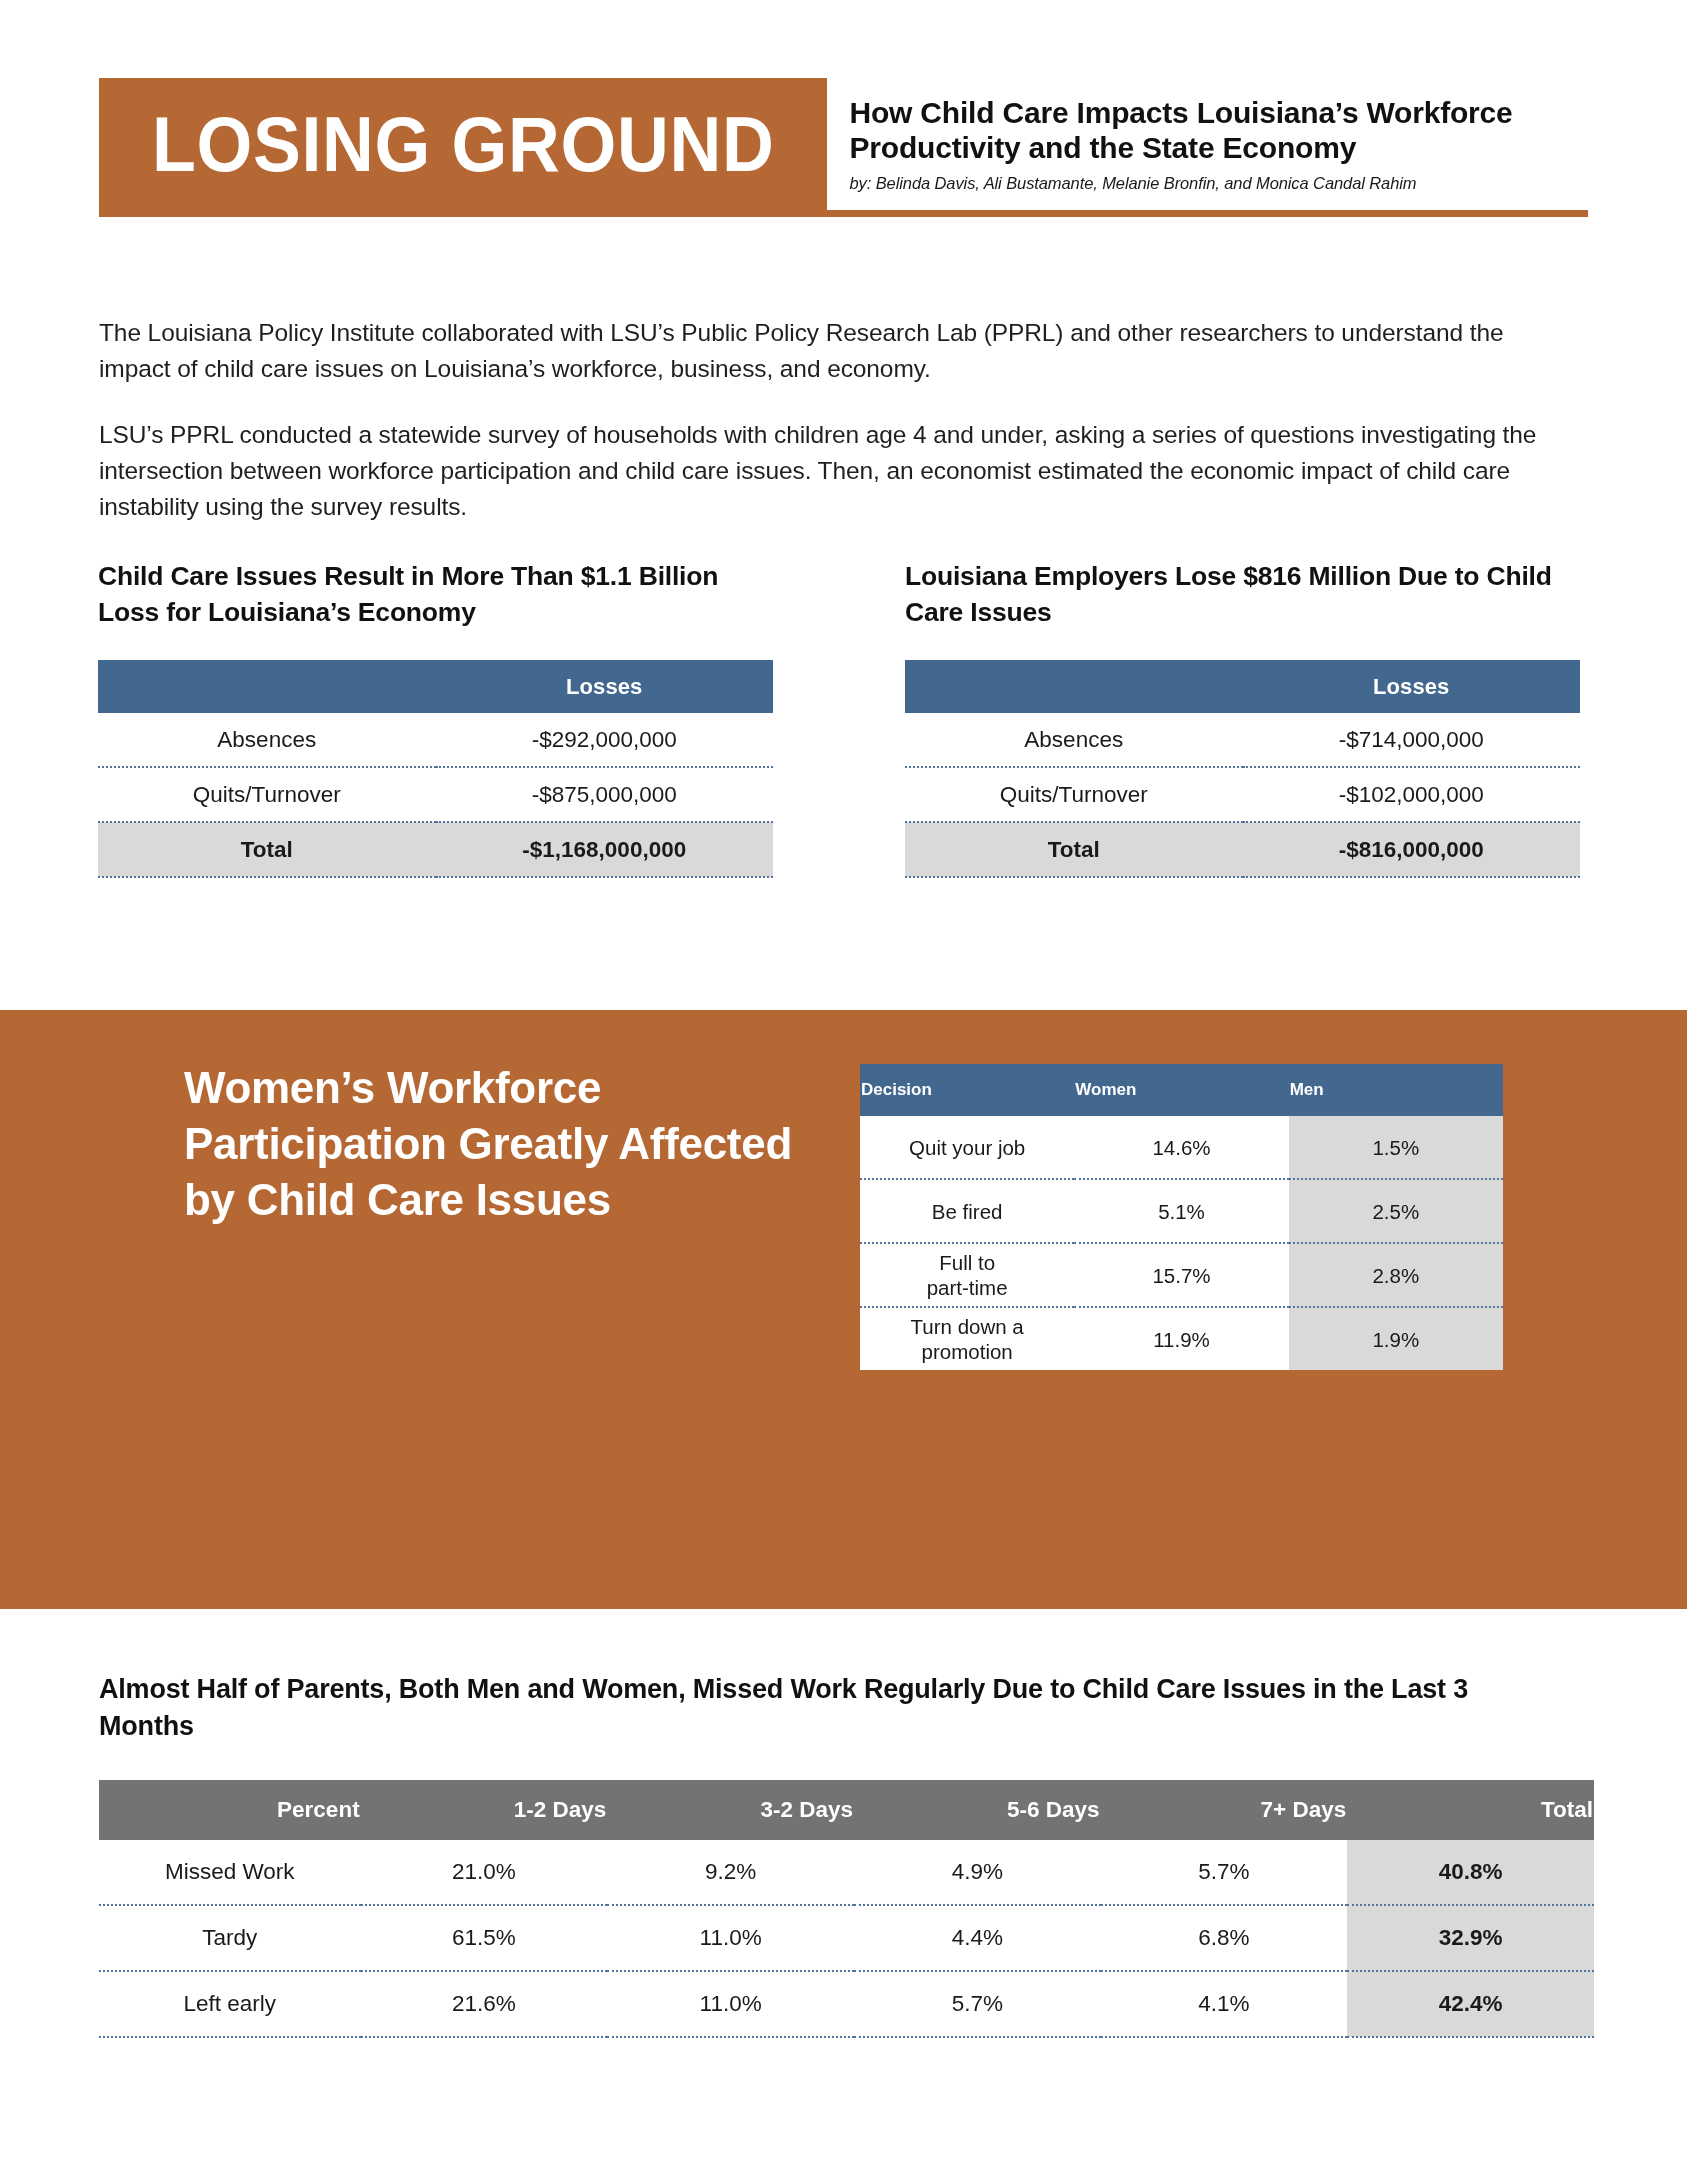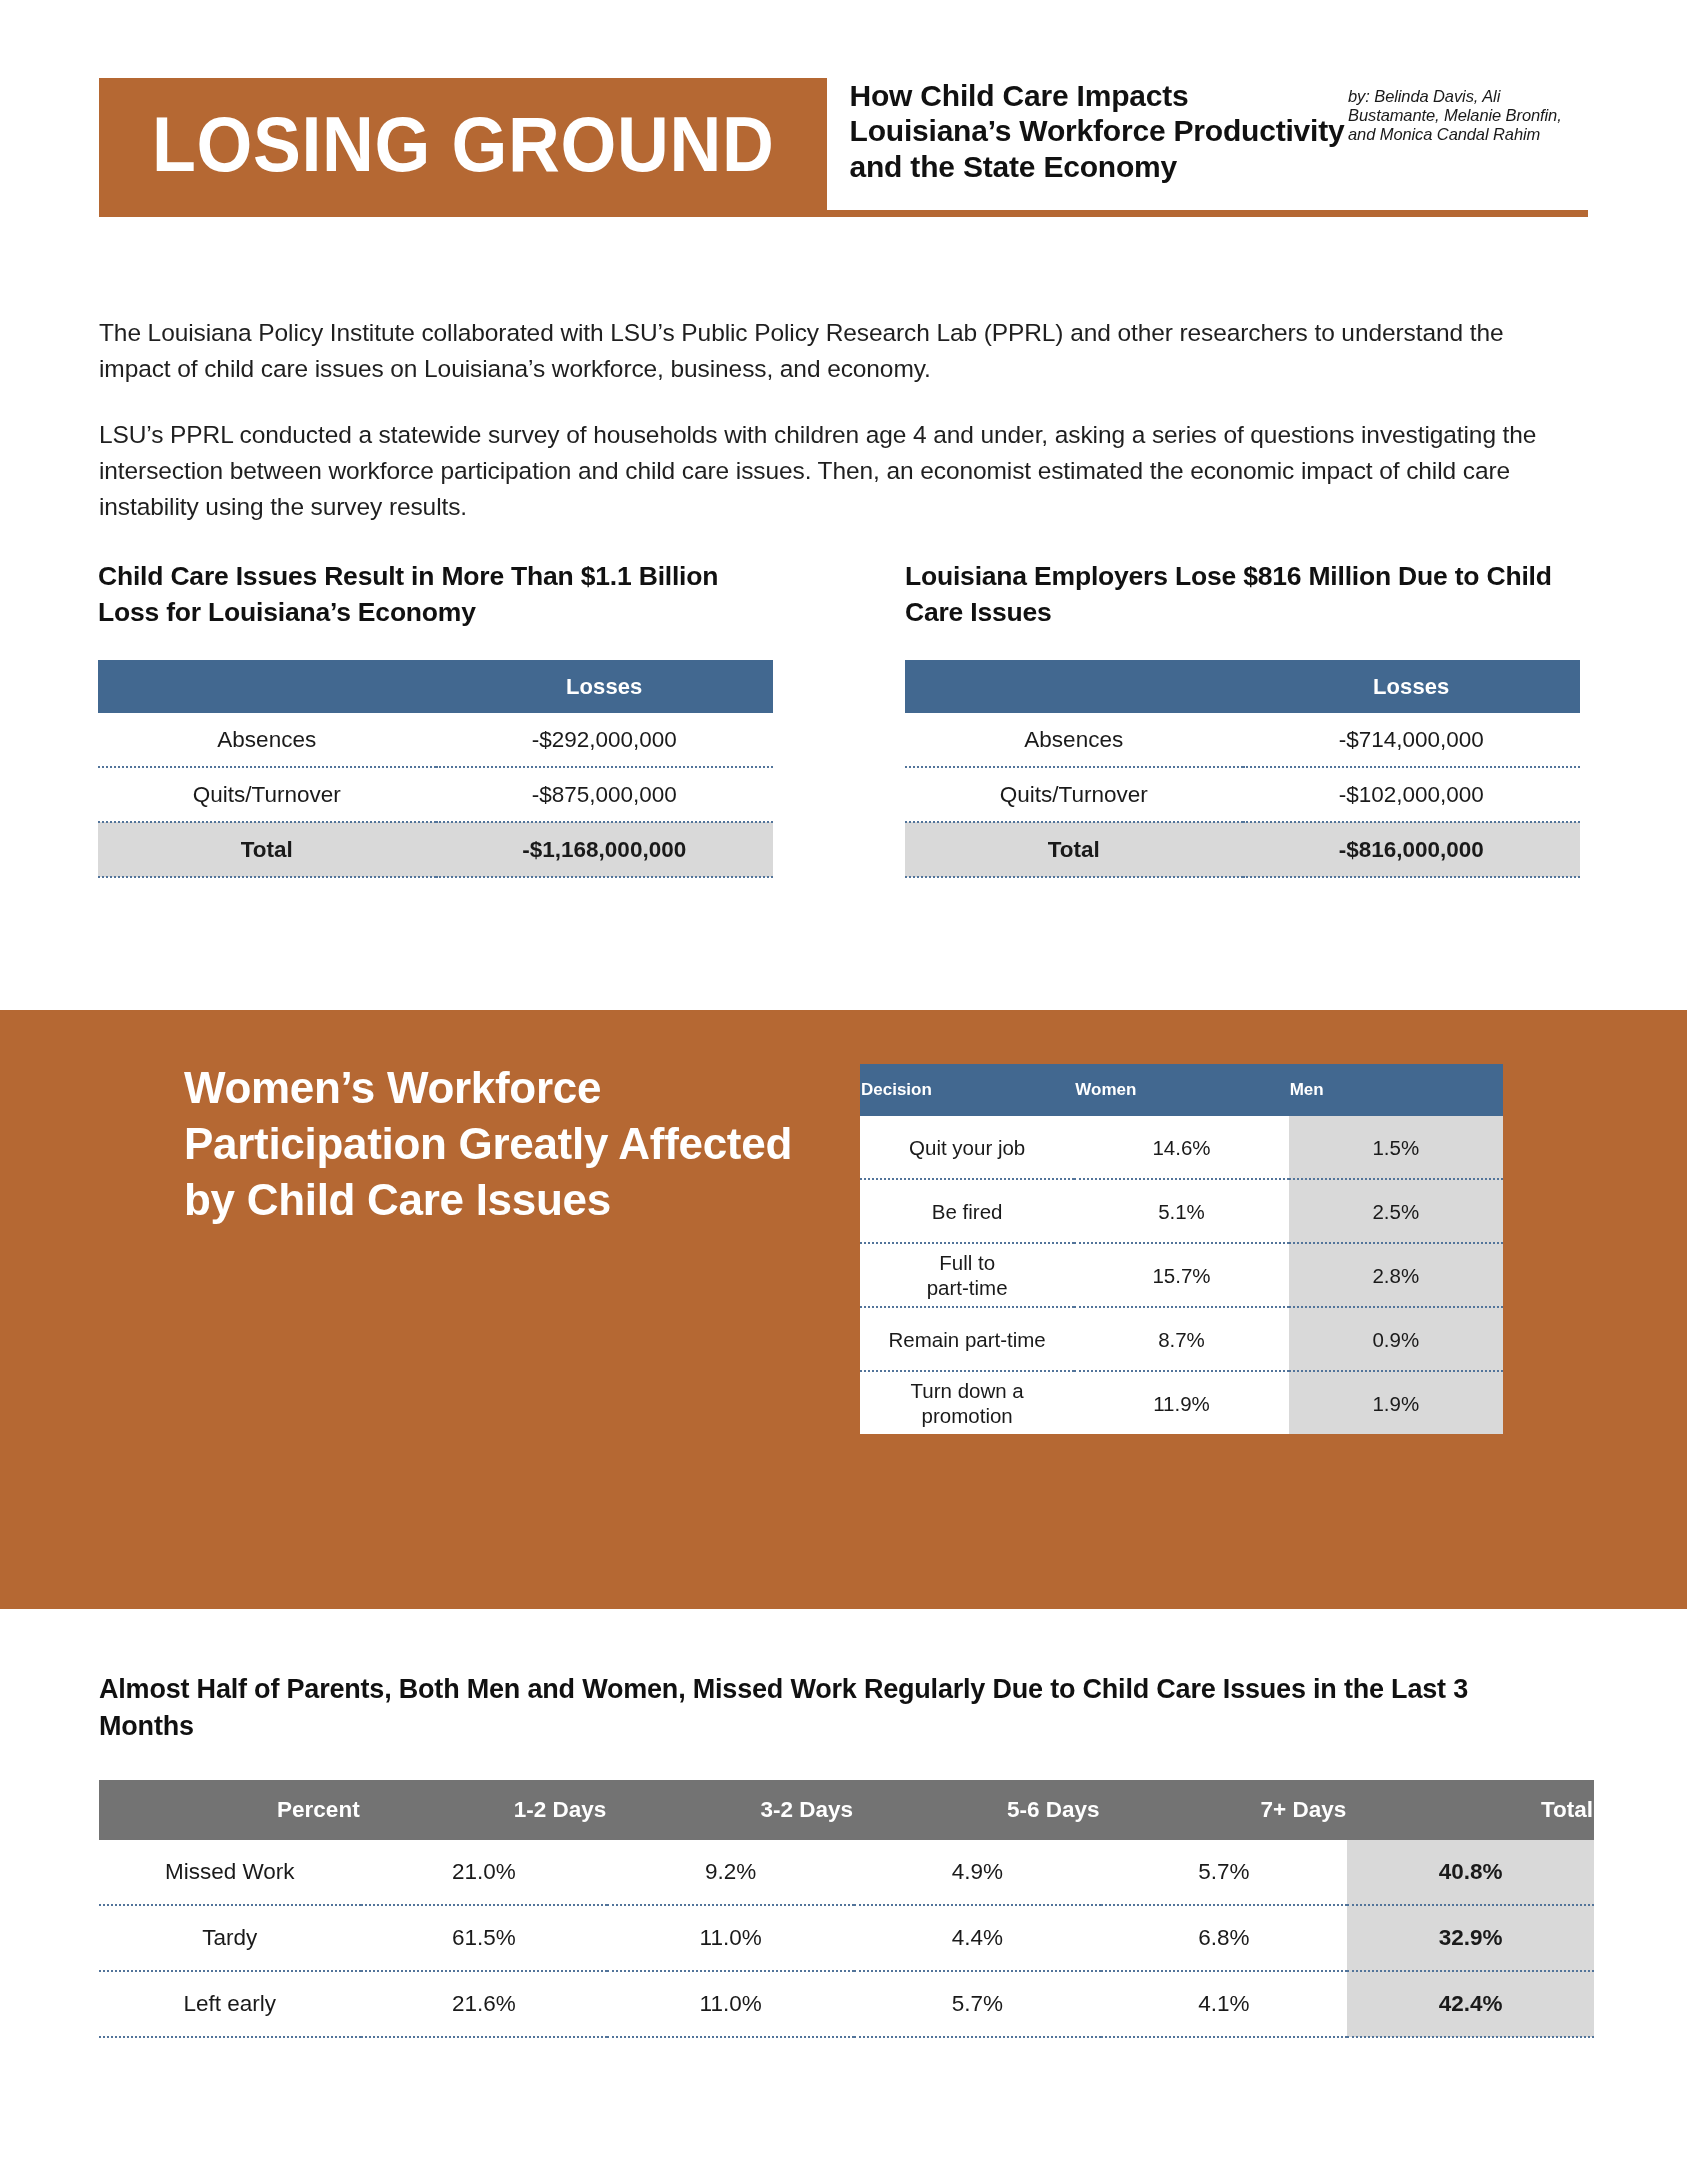--- a/index.html
+++ b/index.html
@@ -46,21 +46,21 @@
     font-size: 78px;
     letter-spacing: 0.7px;
     line-height: 1;
     transform: scaleX(0.92);
     white-space: nowrap;
   }
   .header-right {
     flex: 1;
     padding-left: 22.5px;
     display: flex;
-    flex-direction: row;
+    flex-direction: column;
     justify-content: center;
     box-sizing: border-box;
   }
   .header-title {
     font-size: 30px;
     font-weight: bold;
     line-height: 1.18;
     color: #111111;
     letter-spacing: -0.2px;
   }
@@ -345,25 +345,20 @@
         <td>Be fired</td>
         <td>5.1%</td>
         <td class="men-col">2.5%</td>
       </tr>
       <tr>
         <td>Full to<br>part-time</td>
         <td>15.7%</td>
         <td class="men-col">2.8%</td>
       </tr>
       <tr>
-        <td>Remain part-time</td>
-        <td>8.7%</td>
-        <td class="men-col">0.9%</td>
-      </tr>
-      <tr>
         <td>Turn down a<br>promotion</td>
         <td>11.9%</td>
         <td class="men-col">1.9%</td>
       </tr>
     </tbody>
   </table>
 </div>
 
 <div class="bottom-heading">Almost Half of Parents, Both Men and Women, Missed Work Regularly Due to Child Care Issues in the Last 3 Months</div>
 

